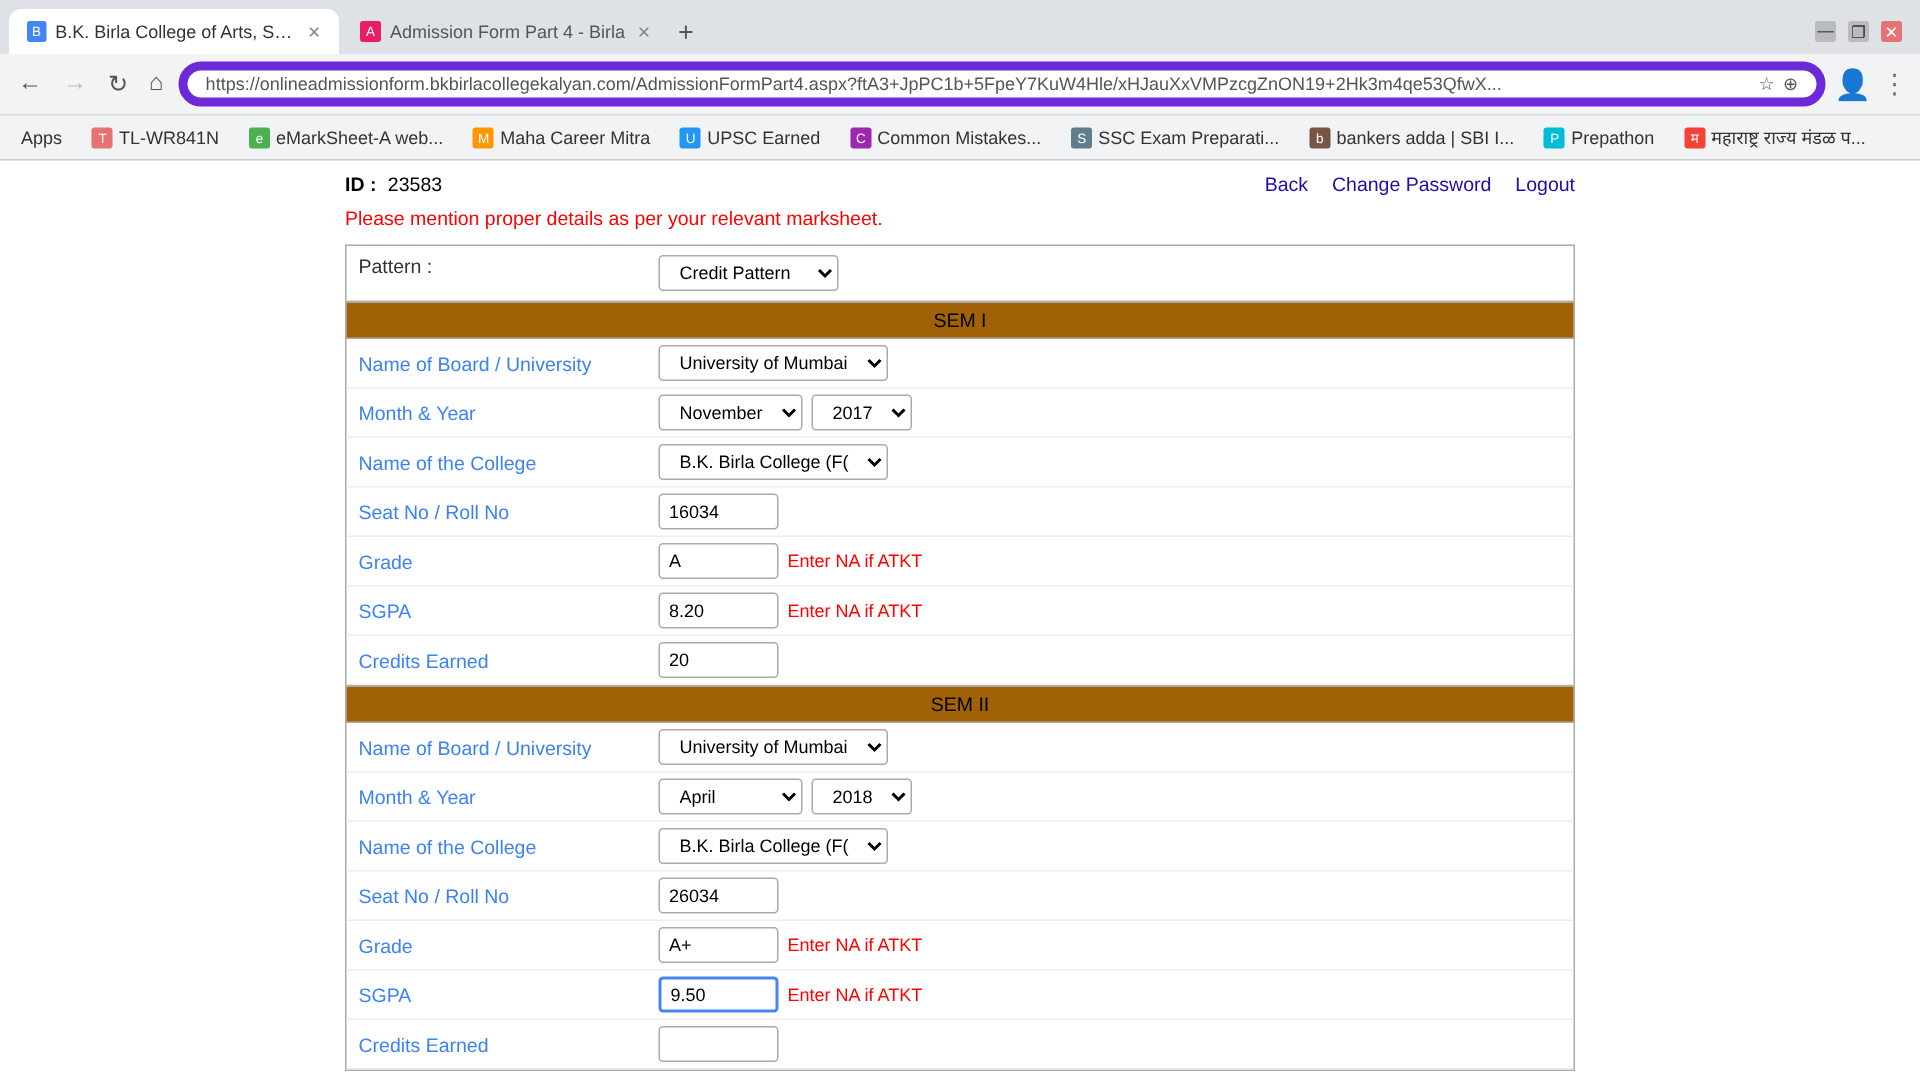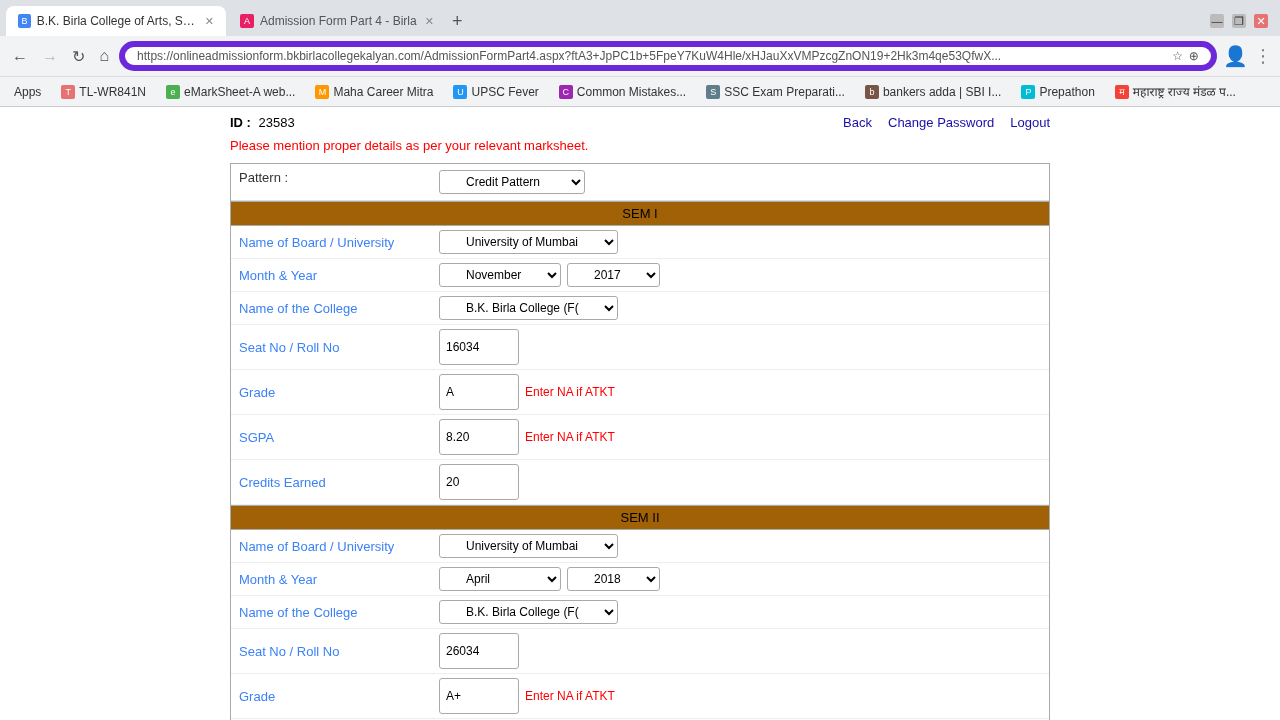--- a/index.html
+++ b/index.html
@@ -30,22 +30,22 @@
     
     .page-content { padding: 0 20px; max-width: 860px; margin: 0 auto; }
     .id-bar { display: flex; align-items: center; justify-content: space-between; padding: 8px 0; font-size: 13px; }
     .id-links { display: flex; gap: 16px; }
     .id-links a { color: #1a0dab; text-decoration: none; font-size: 13px; }
 
     .warning-msg { color: red; font-size: 13px; margin-bottom: 10px; }
     .form-row { display: flex; align-items: center; padding: 4px 8px; border-bottom: 1px solid #eee; }
     .form-label { width: 200px; color: #3b82f6; font-size: 13px; flex-shrink: 0; }
     .form-control-area { display: flex; align-items: center; gap: 6px; flex: 1; }
-    select { font-size: 12px; padding: 2px 22px; border: 1px solid #aaa; border-radius: 3px; background: #fff; height: 24px; }
-    input[type="text"] { font-size: 12px; padding: 4px 6px; border: 1px solid #aaa; border-radius: 3px; height: 36px; width: 80px; }
+    select { font-size: 12px; padding: 2px 9px; border: 1px solid #aaa; border-radius: 3px; background: #fff; height: 24px; }
+    input[type="text"] { font-size: 12px; padding: 4px 6px; border: 1px solid #aaa; border-radius: 3px; height: 24px; width: 80px; }
     .atkt-note { color: red; font-size: 12px; }
 
     .form-section { border: 1px solid #aaa; margin-bottom: 0; }
     .section-title { background: #e8e8e8; text-align: center; font-weight: bold; font-size: 14px; padding: 6px; border-bottom: 1px solid #aaa; }
     .sem-title { background: #a16207; text-align: center; font-weight: normal; font-size: 13px; padding: 4px; border-top: 1px solid #aaa; border-bottom: 1px solid #aaa; }
 
     .pattern-row { display: flex; align-items: flex-start; padding: 6px 8px; border-bottom: 1px solid #ddd; }
     .pattern-label { width: 200px; color: #333; font-size: 13px; }
   </style>
 </head>
@@ -99,21 +99,21 @@
     <div class="bookmark-item">
       <span class="bm-icon" style="background:#4caf50;">e</span>
       <span>eMarkSheet-A web...</span>
     </div>
     <div class="bookmark-item">
       <span class="bm-icon" style="background:#ff9800;">M</span>
       <span>Maha Career Mitra</span>
     </div>
     <div class="bookmark-item">
       <span class="bm-icon" style="background:#2196f3;">U</span>
-      <span>UPSC Fever</span>
+      <span>UPSC Earned</span>
     </div>
     <div class="bookmark-item">
       <span class="bm-icon" style="background:#9c27b0;">C</span>
       <span>Common Mistakes...</span>
     </div>
     <div class="bookmark-item">
       <span class="bm-icon" style="background:#607d8b;">S</span>
       <span>SSC Exam Preparati...</span>
     </div>
     <div class="bookmark-item">

